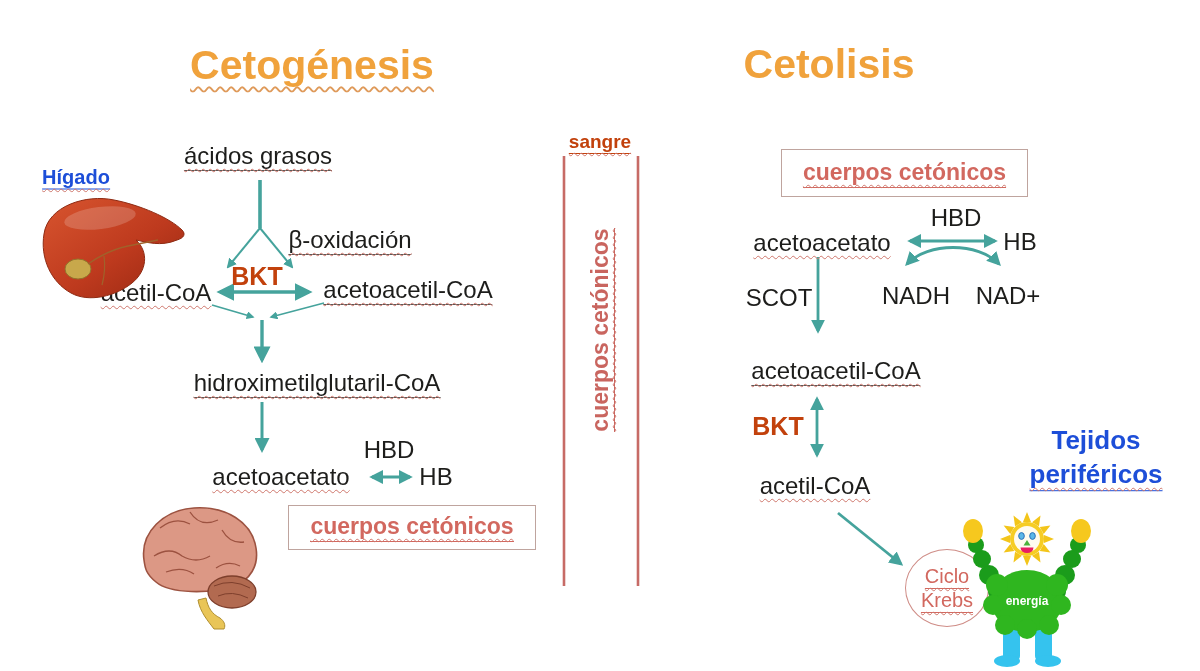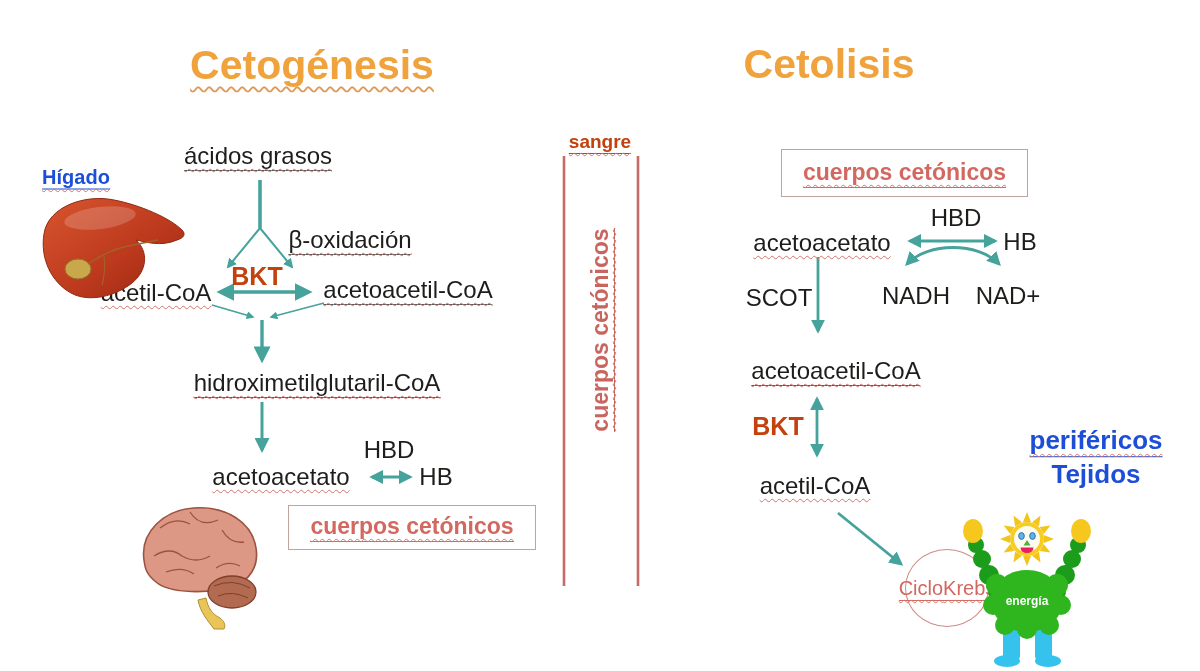--- a/index.html
+++ b/index.html
@@ -35,21 +35,21 @@
     transform:translate(-50%,-50%) rotate(-90deg);
     display:flex;align-items:center;justify-content:center;
     font-size:23px;font-weight:bold;color:#C9655F;
   }
   .vlabel span{border-bottom:1px solid #C9655F;
     text-decoration:underline wavy #cf776d;text-decoration-thickness:1px;text-underline-offset:4px;text-decoration-skip-ink:none;}
 
   .krebs-circle{
     position:absolute;left:905px;top:549px;width:82px;height:76px;border-radius:50%;
     border:1.5px solid #cf8d87;background:#fff;
-    display:flex;flex-direction:row;align-items:center;justify-content:center;line-height:1.2;
+    display:flex;flex-direction:column;align-items:center;justify-content:center;line-height:1.2;
   }
   .krebs-circle span{font-size:20px;color:#D2685F;}
 
   .tejidos{font-size:26px;line-height:1.3;text-align:center;}
   svg text{font-family:"Liberation Sans",sans-serif;}
 </style>
 </head>
 <body>
 
 <div class="stage">
@@ -112,22 +112,22 @@
   <div class="abs node" style="left:822px;top:243px;"><span class="sq">acetoacetato</span></div>
   <div class="abs node" style="left:1020px;top:242px;">HB</div>
   <div class="abs node" style="left:916px;top:296px;">NADH</div>
   <div class="abs node" style="left:1008px;top:296px;">NAD+</div>
   <div class="abs node" style="left:779px;top:298px;">SCOT</div>
   <div class="abs node" style="left:836px;top:371px;"><span class="usq">acetoacetil-CoA</span></div>
   <div class="abs node salmon" style="left:778px;top:426px;font-size:25px;">BKT</div>
   <div class="abs node" style="left:815px;top:486px;"><span class="sq">acetil-CoA</span></div>
 
   <div class="abs teal tejidos" style="left:1096px;top:458px;">
+    <div>Tejidos</div>
     <div><span class="usq-self">periféricos</span></div>
-    <div>Tejidos</div>
   </div>
 
   <div class="krebs-circle">
     <span><span class="usq-self">Ciclo</span></span>
     <span><span class="usq-self">Krebs</span></span>
   </div>
 
   <svg style="position:absolute;left:28px;top:190px;" width="160" height="120" viewBox="0 0 160 120">
     <defs>
       <linearGradient id="lg" x1="0" y1="0" x2="1" y2="1">

